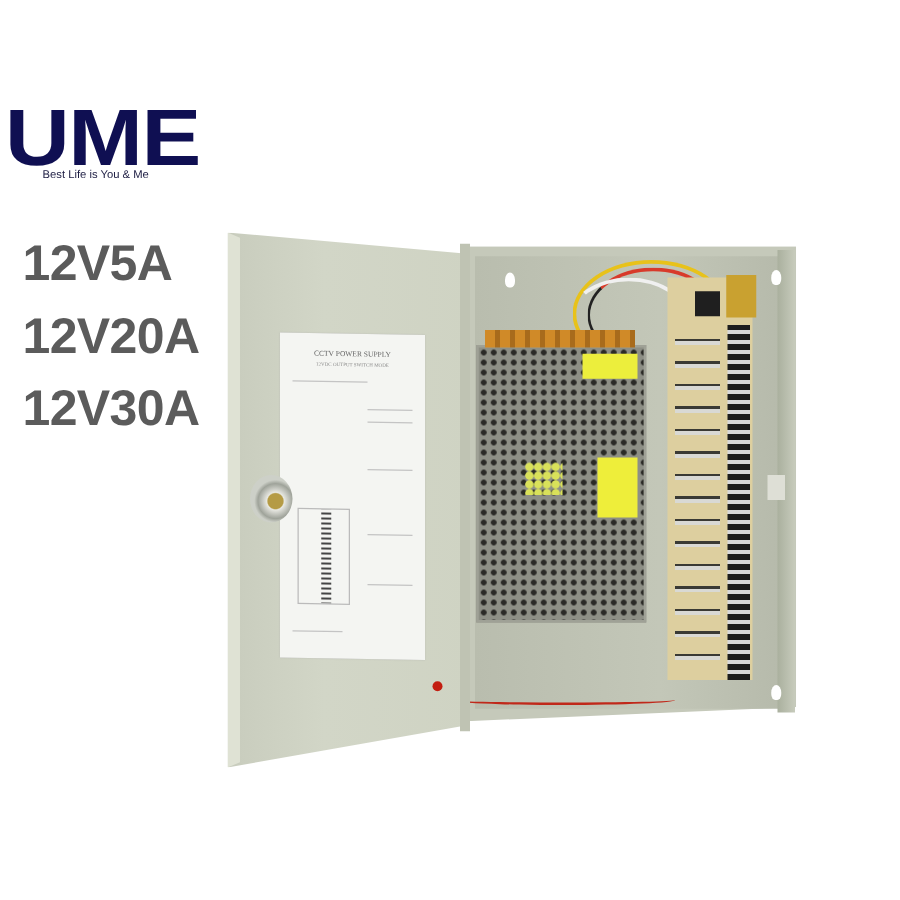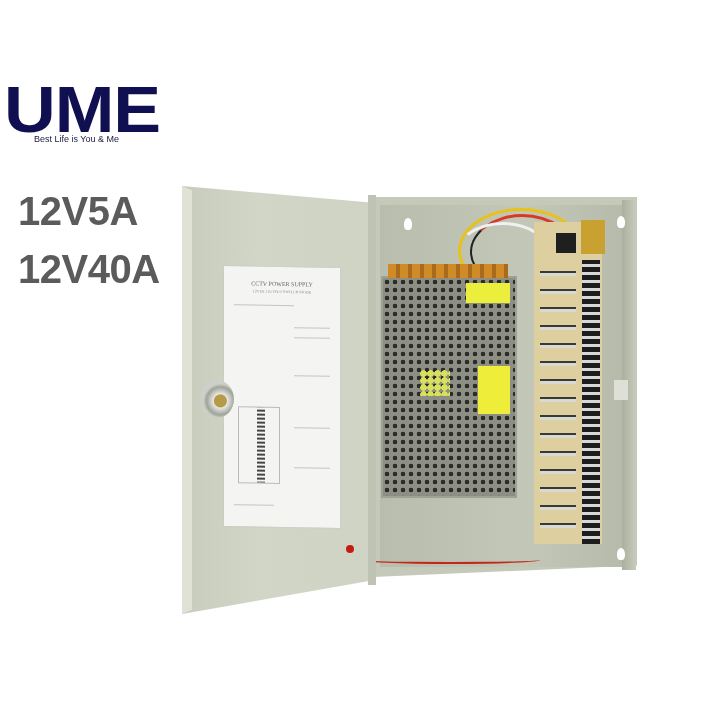--- a/index.html
+++ b/index.html
@@ -42,21 +42,22 @@
 </head>
 <body>
 
 <div class="abs logo">
   <div class="logo-text">UME</div>
   <div class="logo-tag">Best Life is You &amp; Me</div>
 </div>
 
 <div class="abs models">
   <div class="model">12V5A</div>
-  <div class="model">12V40A</div>
+  <div class="model">12V20A</div>
+  <div class="model">12V30A</div>
 </div>
 
 <div class="abs box"></div>
 <div class="abs box-inner"></div>
 <div class="abs box-side"></div>
 <div class="abs hole" style="left:404px;top:218px"></div>
 <div class="abs hole" style="left:617px;top:216px"></div>
 <div class="abs hole" style="left:617px;top:548px"></div>
 
 <div class="abs wire" style="left:458px;top:208px;width:120px;height:80px;border-top:3px solid #e8c21a;border-left:3px solid #e8c21a;"></div>

